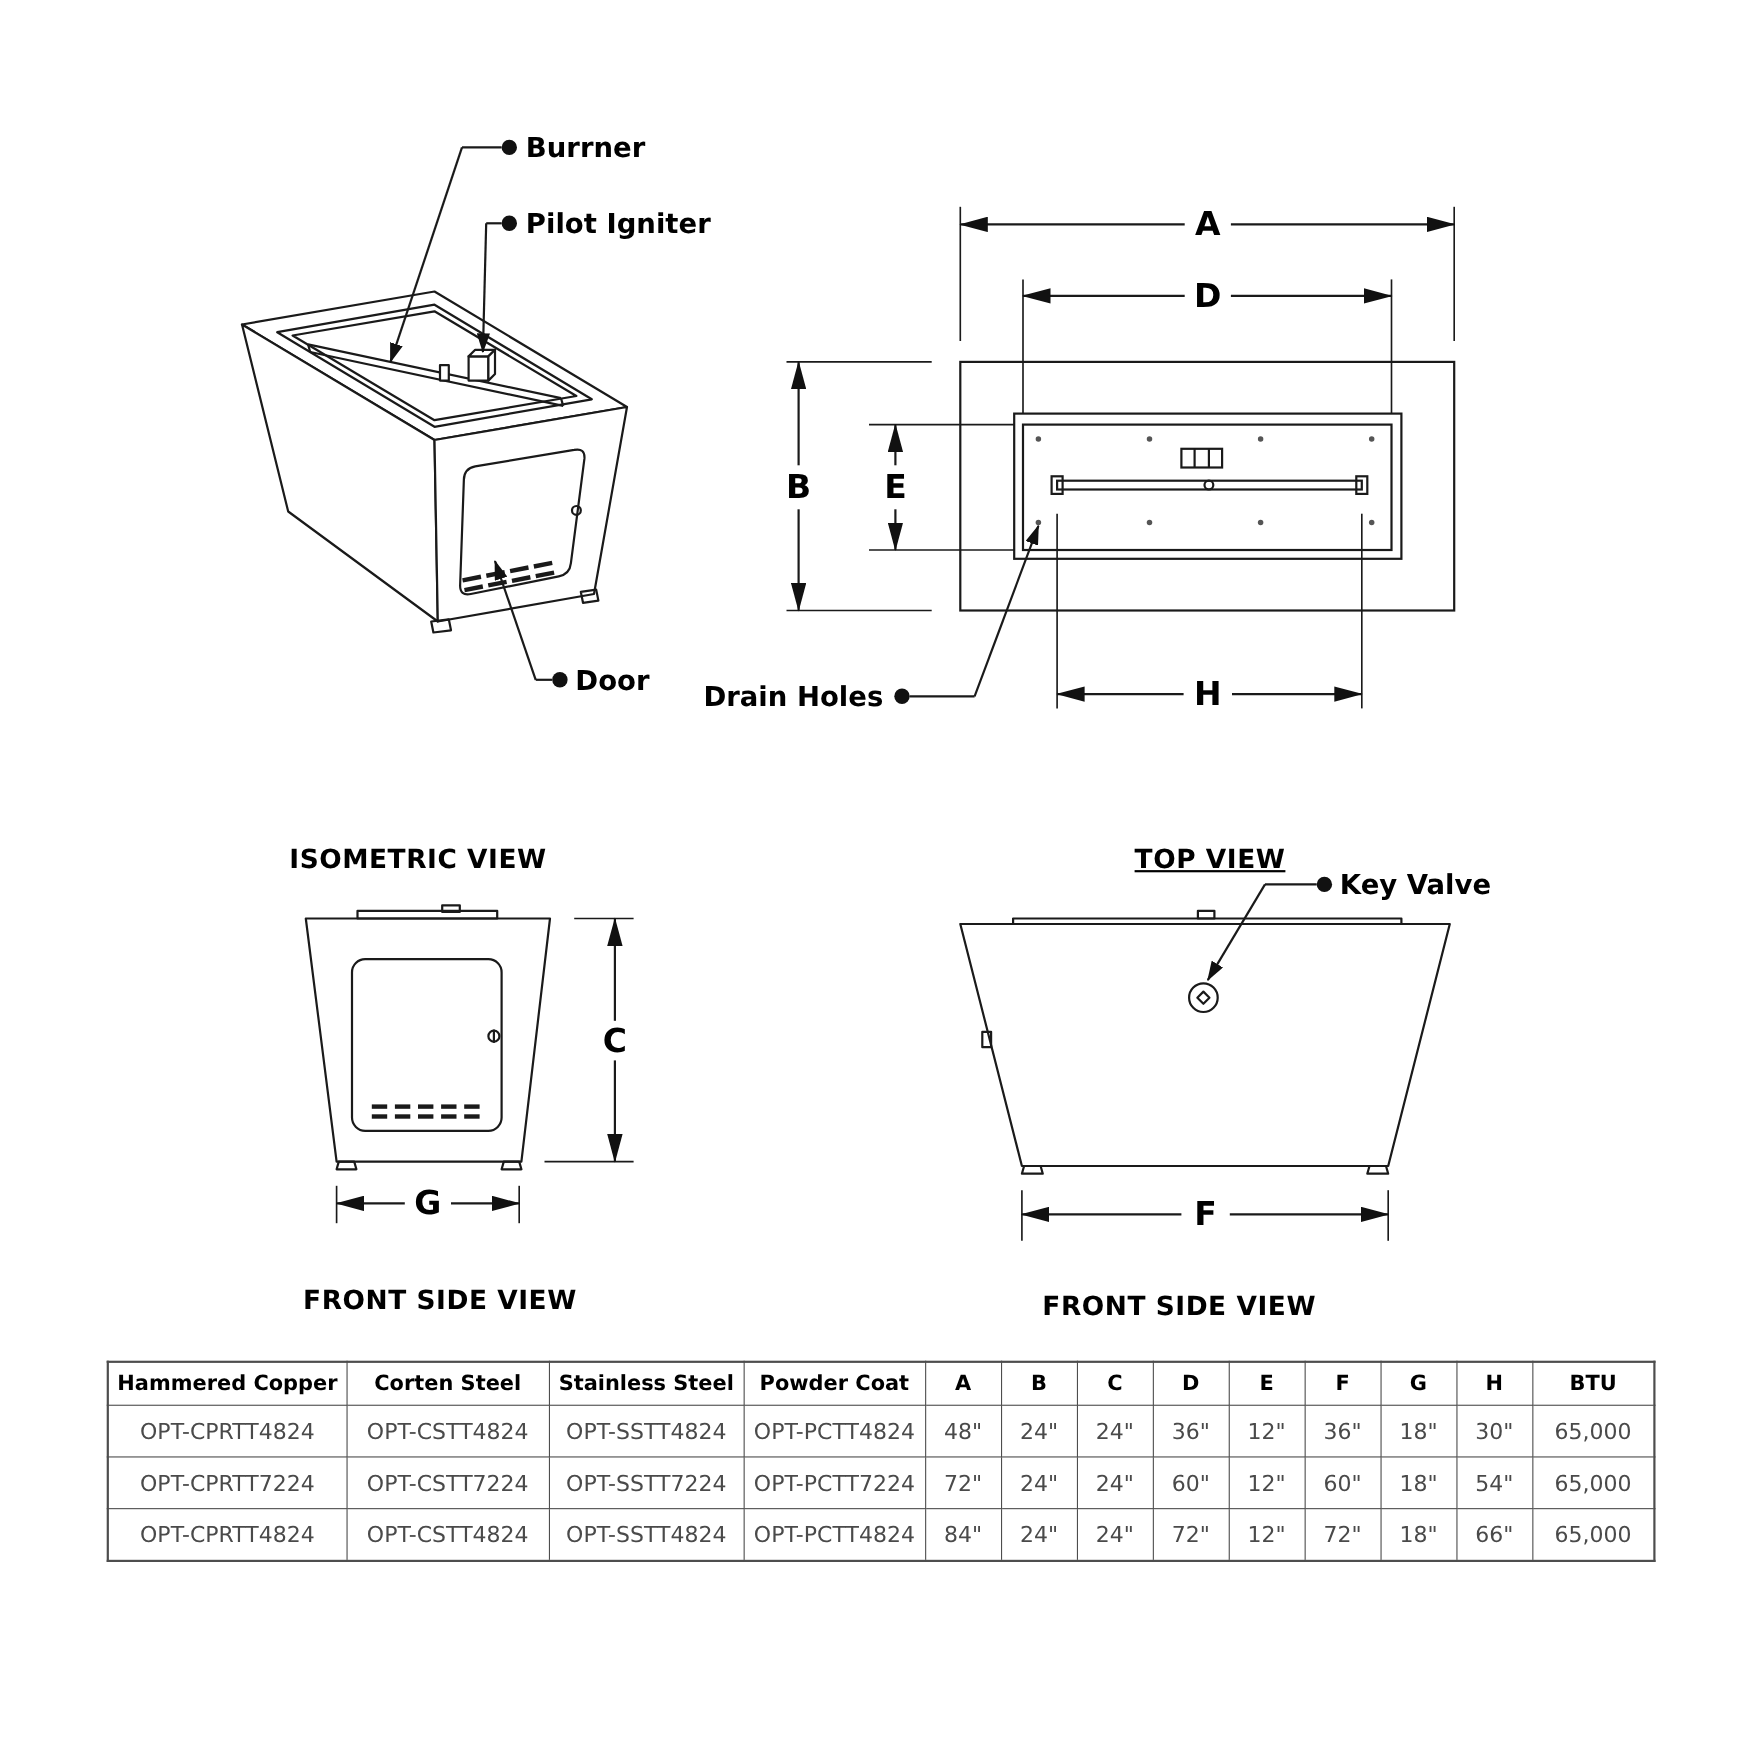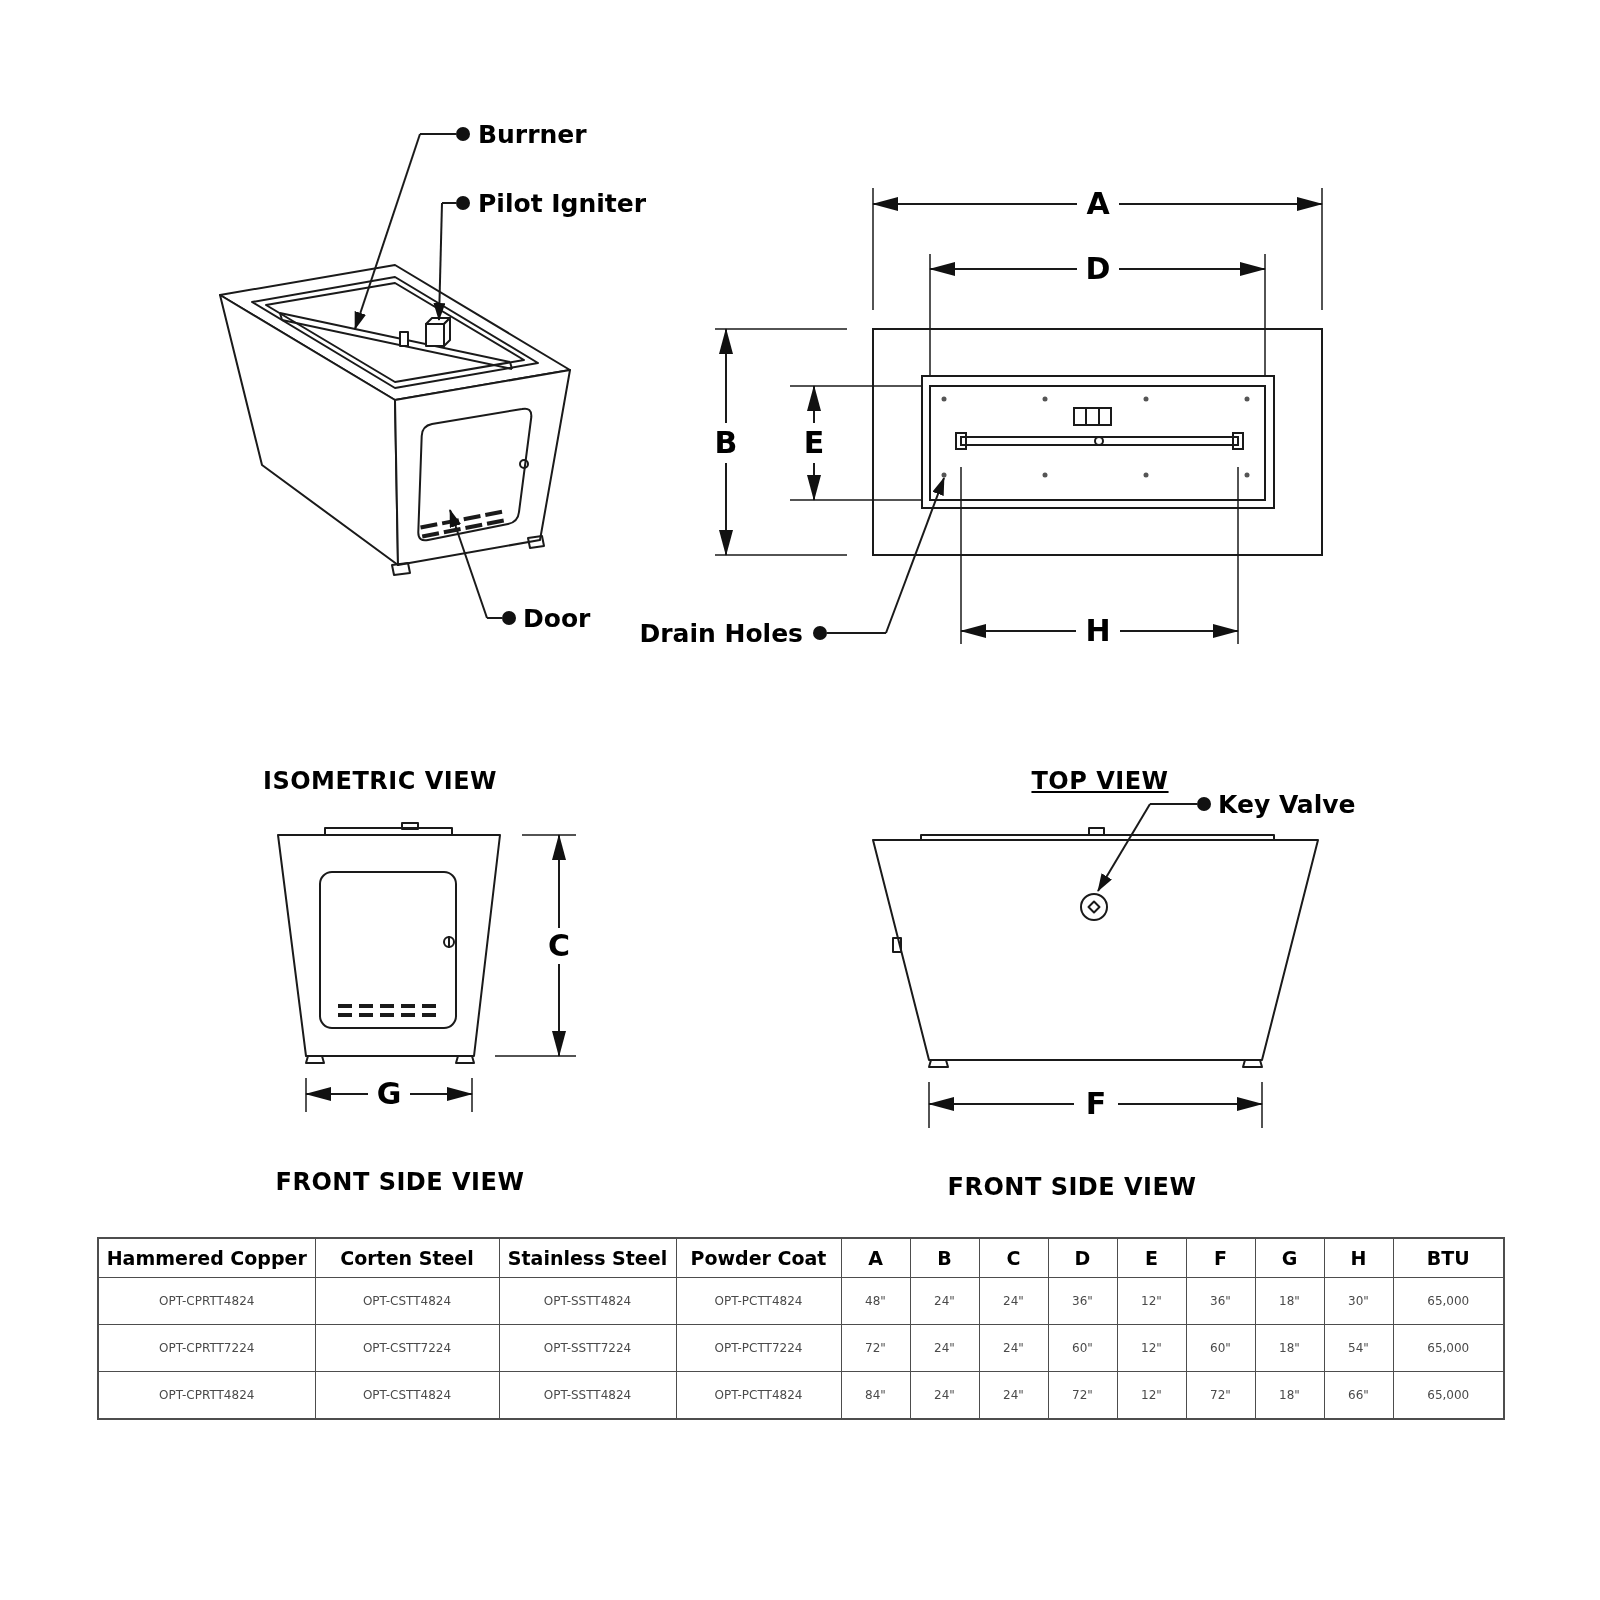--- a/index.html
+++ b/index.html
@@ -11,21 +11,21 @@
   svg text{font-family:"DejaVu Sans","Liberation Sans",sans-serif;}
   .dimletter{font-size:30px;font-weight:bold;fill:#000;}
   .callout{font-size:25px;font-weight:bold;fill:#000;}
   
   .spec-table{position:absolute;left:97px;top:1237px;width:1406px;border-collapse:collapse;
               table-layout:fixed;background:#fff;}
   .spec-table th,.spec-table td{border:1.5px solid #4d4d4d;text-align:center;vertical-align:middle;
               padding:0;overflow:hidden;white-space:nowrap;}
   .spec-table{border:2px solid #4d4d4d;}
   .spec-table th{height:38px;font-size:19px;font-weight:bold;color:#000;}
-  .spec-table td{height:46px;font-size:12px;font-weight:normal;color:#4a4a4a;}
+  .spec-table td{height:46px;font-size:20px;font-weight:normal;color:#4a4a4a;}
 </style>
 </head>
 <body>
 
 <div class="canvas">
 
   <svg class="view-svg" style="left:150px;top:80px;" width="560" height="620" viewBox="0 0 560 620">
     <defs>
       <marker id="ldrI" markerWidth="18" markerHeight="12" refX="17" refY="6" orient="auto" markerUnits="userSpaceOnUse">
         <path d="M0,0 L18,6 L0,12 z" fill="#111"></path>

